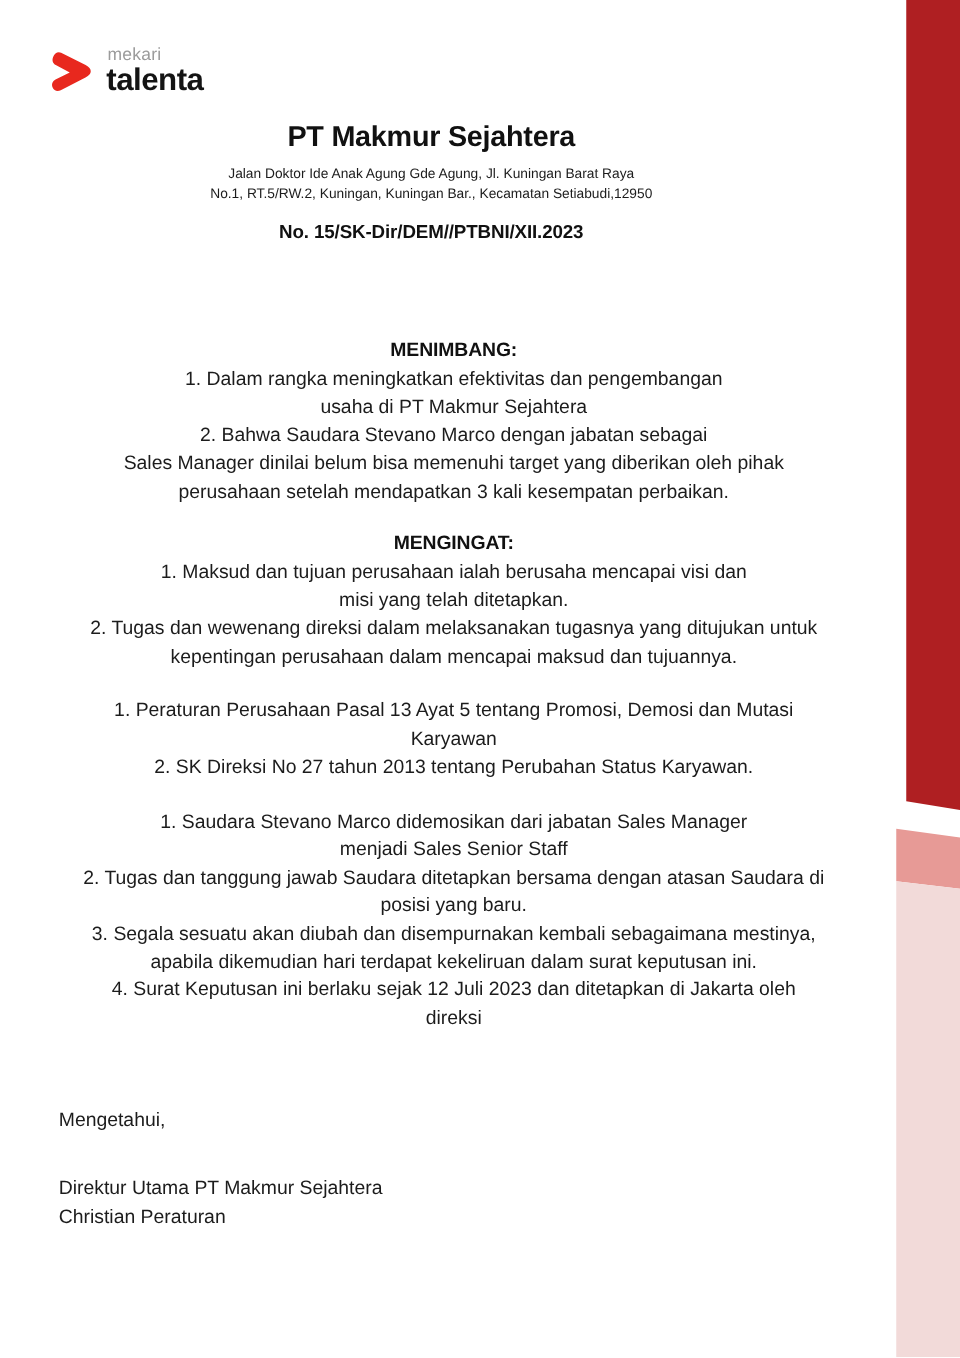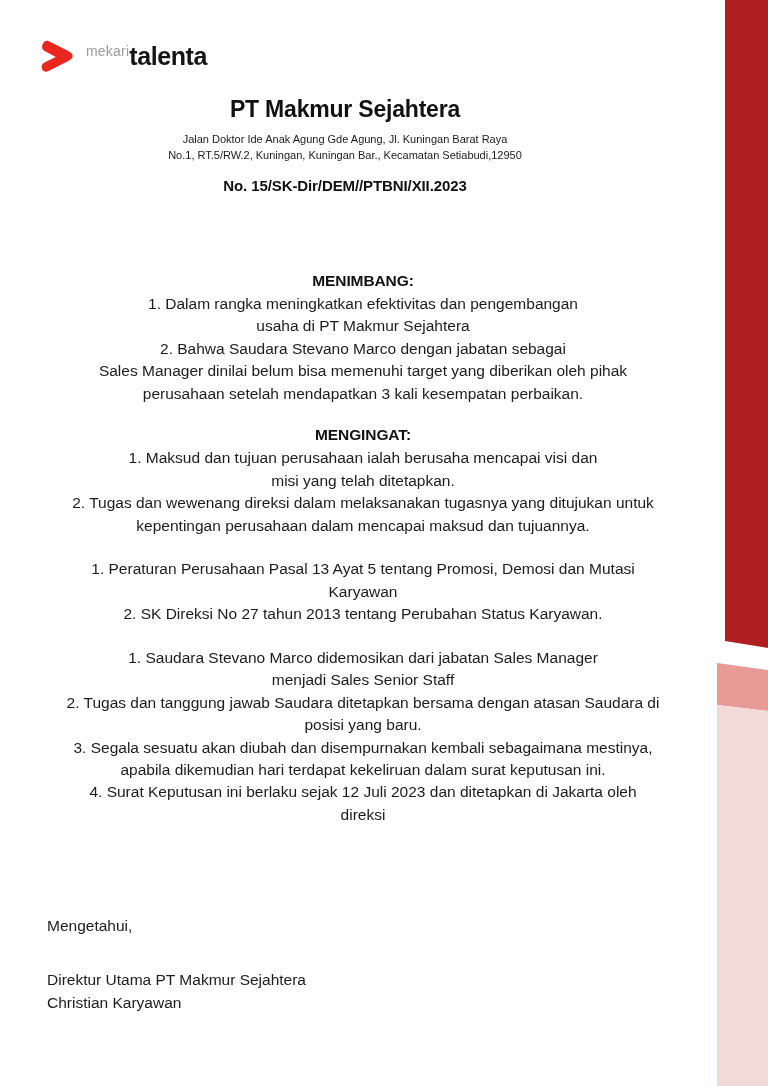--- a/index.html
+++ b/index.html
@@ -38,21 +38,21 @@
     align-items: center;
     gap: 9px;
   }
   .logo-mark {
     width: 40px;
     height: 40px;
     flex: 0 0 auto;
   }
   .logo-words {
     display: flex;
-    flex-direction: row;
+    flex-direction: column;
     justify-content: center;
     line-height: 1;
   }
   .logo-mekari {
     font-size: 14px;
     font-weight: 400;
     color: #9b9b9b;
     letter-spacing: .2px;
     margin-bottom: 2px;
     margin-left: 1px;
@@ -117,21 +117,21 @@
     font-weight: 400;
     color: #1c1c1c;
     line-height: 1.45;
     margin: 0;
     white-space: pre-wrap;
   }
 
   .signature {
     position: absolute;
     left: 47px;
-    top: 915px;
+    top: 886px;
     width: 500px;
   }
   .sign-line {
     font-size: 15.5px;
     font-weight: 400;
     color: #1c1c1c;
     line-height: 1.45;
     margin: 0;
   }
   .sign-gap { height: 32px; }
@@ -207,16 +207,16 @@
 4. Surat Keputusan ini berlaku sejak 12 Juli 2023 dan ditetapkan di Jakarta oleh
 direksi</div>
     </div>
 
   </div>
 
   <div class="signature">
     <div class="sign-line">Mengetahui,</div>
     <div class="sign-gap"></div>
     <div class="sign-line">Direktur Utama PT Makmur Sejahtera</div>
-    <div class="sign-line">Christian Karyawan</div>
+    <div class="sign-line">Christian Peraturan</div>
   </div>
 
 </div>
 
 </body></html>

